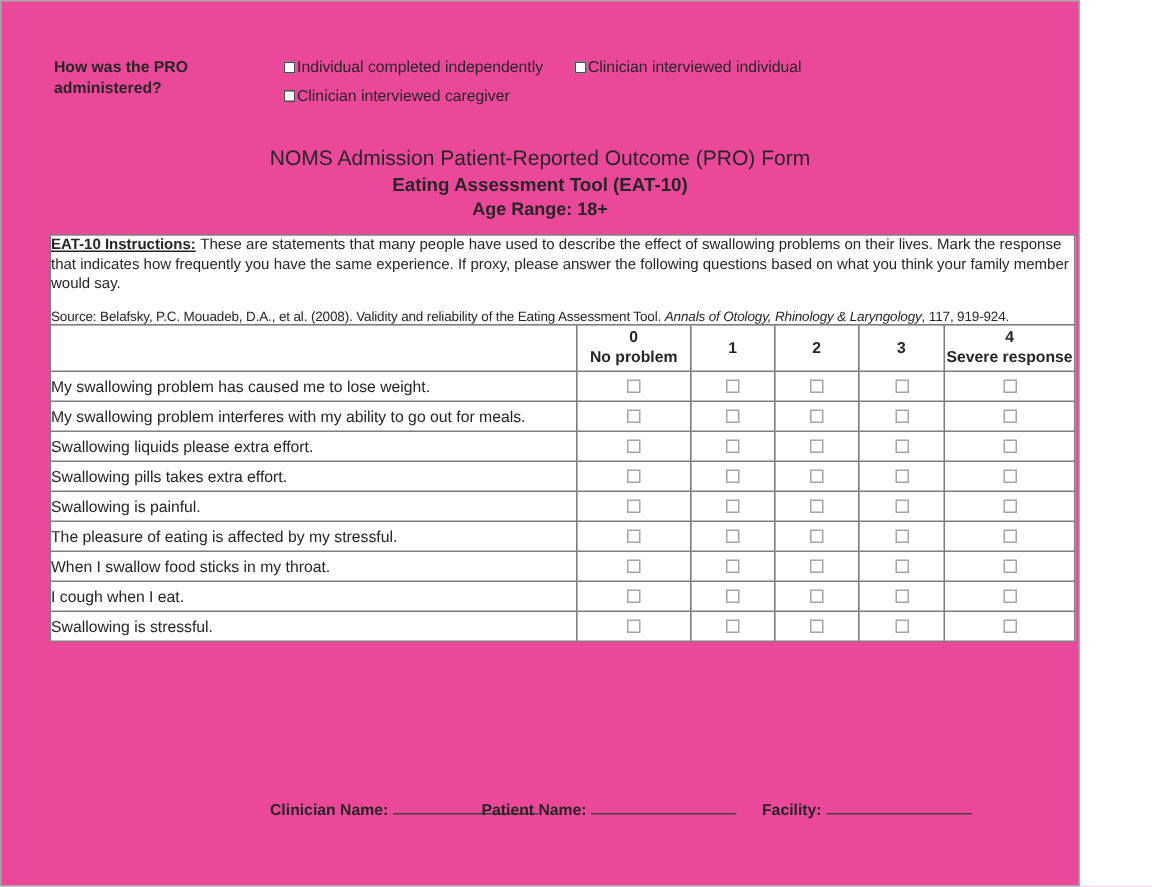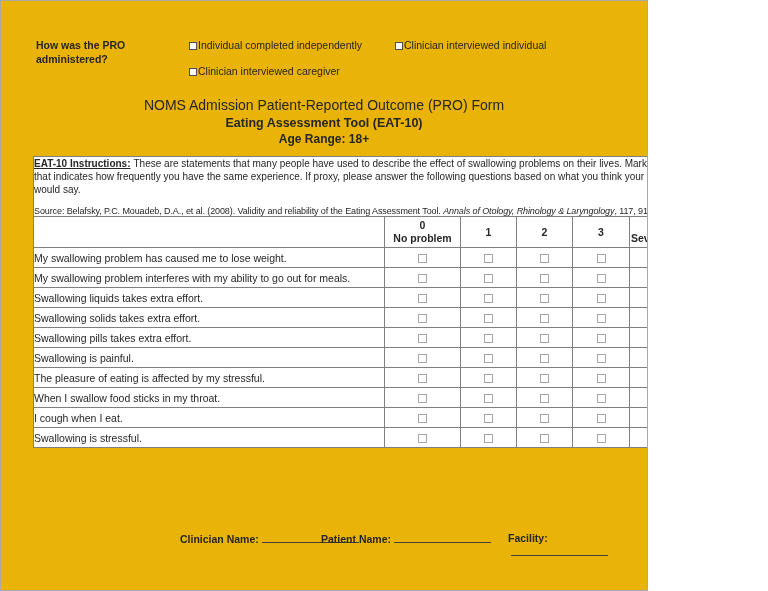--- a/index.html
+++ b/index.html
@@ -1,25 +1,25 @@
 <!DOCTYPE html>
 <html><head>
 <meta charset="utf-8">
 <style>
   html,body{margin:0;padding:0;background:#fff;}
   .page{
-    position:relative;width:648px;height:591px;box-sizing:border-box;
-    background:#eab308;border:1px solid #a9a9a9;overflow:hidden;
+    position:relative;width:720px;height:591px;box-sizing:border-box;
+    background:#ec4899;border:1px solid #a9a9a9;overflow:hidden;
     font-family:"Liberation Sans",sans-serif;color:#262626;
   }
 
   
   .admin{position:absolute;left:35px;top:37px;display:flex;align-items:flex-start;}
   .admin-q{width:153px;font-size:10.5px;font-weight:bold;line-height:14px;}
-  .admin-opts{display:grid;grid-template-columns:194px auto;row-gap:5px;font-size:10.5px;line-height:14px;gap:12px;}
+  .admin-opts{display:grid;grid-template-columns:194px auto;row-gap:5px;font-size:10.5px;line-height:14px;}
   .cbx{display:inline-block;width:8px;height:8px;border:1px solid #4d4d4d;box-sizing:border-box;margin-right:1px;vertical-align:-1px;background:#fff;}
 
   
   .titleblock{position:absolute;top:96px;left:0;width:100%;text-align:center;}
   .title{font-size:14px;font-weight:normal;line-height:16px;}
   .subtitle{font-size:12.5px;font-weight:bold;margin-top:3px;line-height:14px;}
   .age{font-size:12px;font-weight:bold;margin-top:2px;line-height:14px;}
 
   
   .form-table{position:absolute;left:32px;top:155px;width:683px;border-collapse:collapse;table-layout:fixed;}
@@ -115,29 +115,21 @@
         </tr>
         <tr>
           <td class="q-cell">My swallowing problem interferes with my ability to go out for meals.</td>
           <td class="cb-cell"><span class="cb"></span></td>
           <td class="cb-cell"><span class="cb"></span></td>
           <td class="cb-cell"><span class="cb"></span></td>
           <td class="cb-cell"><span class="cb"></span></td>
           <td class="cb-cell"><span class="cb"></span></td>
         </tr>
         <tr>
-          <td class="q-cell">Swallowing liquids takes extra effort.</td>
-          <td class="cb-cell"><span class="cb"></span></td>
-          <td class="cb-cell"><span class="cb"></span></td>
-          <td class="cb-cell"><span class="cb"></span></td>
-          <td class="cb-cell"><span class="cb"></span></td>
-          <td class="cb-cell"><span class="cb"></span></td>
-        </tr>
-        <tr>
-          <td class="q-cell">Swallowing solids takes extra effort.</td>
+          <td class="q-cell">Swallowing liquids please extra effort.</td>
           <td class="cb-cell"><span class="cb"></span></td>
           <td class="cb-cell"><span class="cb"></span></td>
           <td class="cb-cell"><span class="cb"></span></td>
           <td class="cb-cell"><span class="cb"></span></td>
           <td class="cb-cell"><span class="cb"></span></td>
         </tr>
         <tr>
           <td class="q-cell">Swallowing pills takes extra effort.</td>
           <td class="cb-cell"><span class="cb"></span></td>
           <td class="cb-cell"><span class="cb"></span></td>

